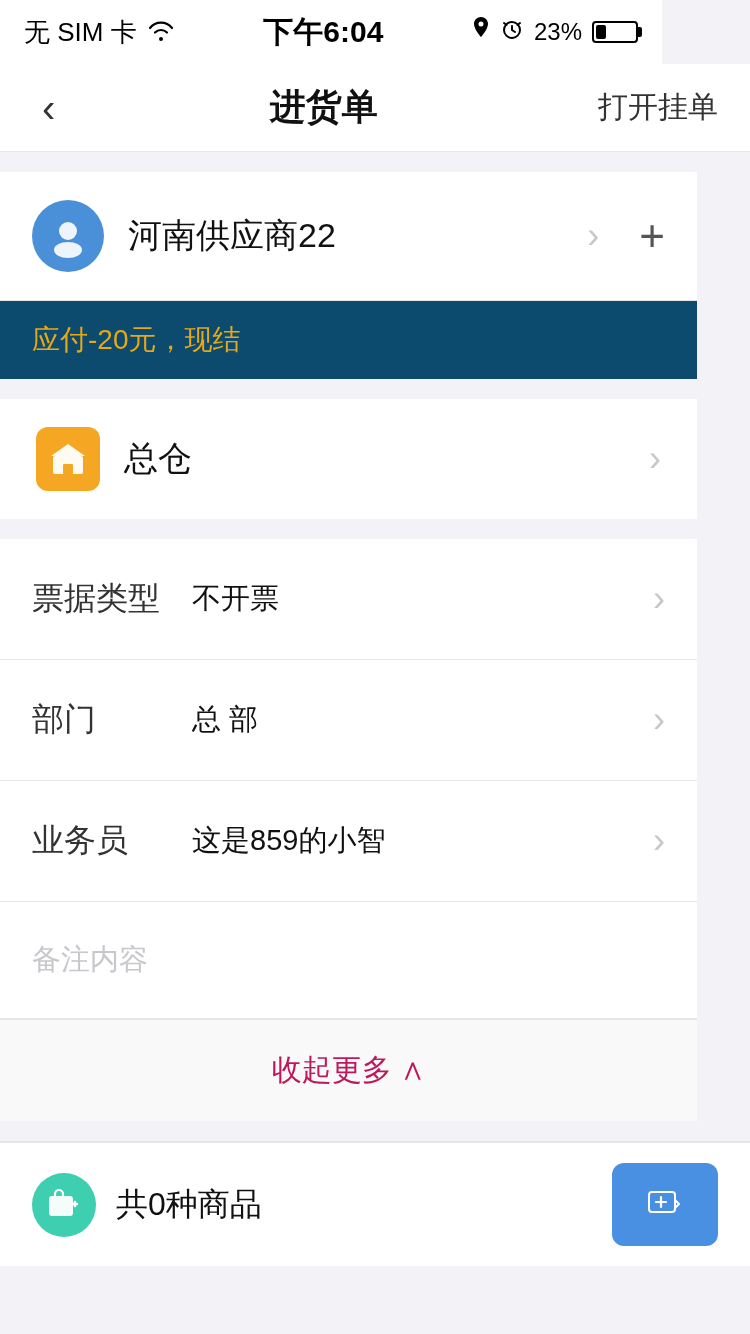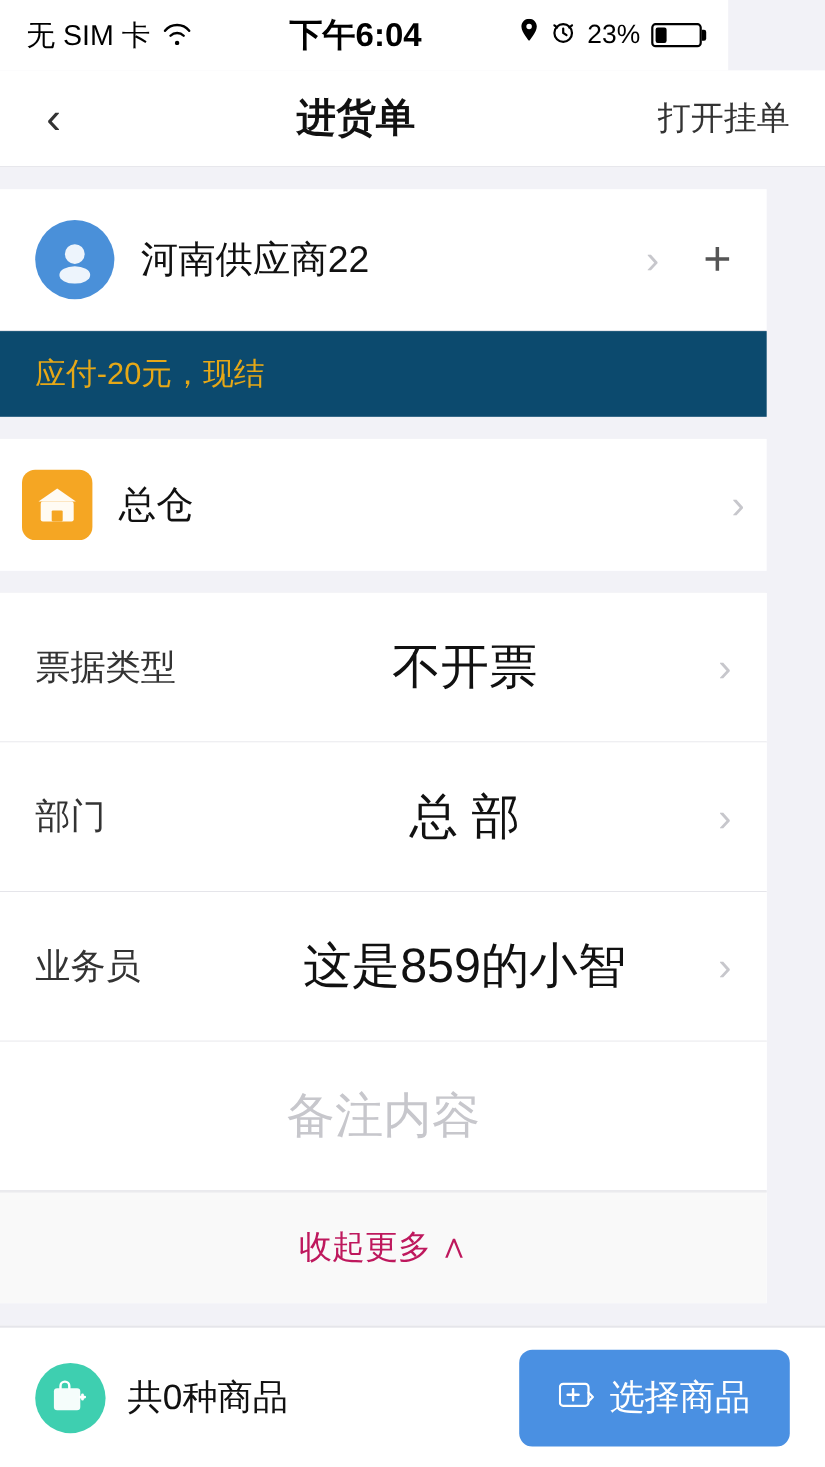--- a/index.html
+++ b/index.html
@@ -133,21 +133,21 @@
       background: #0c4a6e;
       padding: 20px 32px;
       font-size: 28px;
       color: #e6a817;
     }
 
     
     .warehouse-row {
       display: flex;
       align-items: center;
-      padding: 28px 20px;
+      padding: 28px 36px;
     }
     .warehouse-icon {
       width: 64px; height: 64px;
       border-radius: 12px;
       background: #f5a623;
       display: flex; align-items: center; justify-content: center;
       margin-right: 24px;
       flex-shrink: 0;
     }
     .warehouse-icon svg { width: 38px; height: 38px; }
@@ -167,23 +167,22 @@
     }
     .info-row:last-child { border-bottom: none; }
     .info-label {
       font-size: 32px;
       color: #333;
       width: 160px;
       flex-shrink: 0;
     }
     .info-value {
       flex: 1;
-      font-size: 44px;
-      color: #111;
-      text-align: center;
+      font-size: 29px;
+      color: #111;
     }
     .info-value.placeholder {
       color: #c7c7cc;
     }
     .info-chevron {
       color: #c7c7cc;
       font-size: 36px;
     }
 
     
@@ -354,17 +353,16 @@
   </div>
   <span class="products-count">共0种商品</span>
   <button class="select-btn">
     <span class="select-btn-icon">
       <svg width="34" height="28" viewBox="0 0 34 28" fill="none">
         <rect x="1" y="4" width="26" height="20" rx="3" stroke="#fff" stroke-width="2" fill="none"></rect>
         <path d="M8 14h10M13 9v10" stroke="#fff" stroke-width="2.2" stroke-linecap="round"></path>
         <path d="M27 12l4 4-4 4" stroke="#fff" stroke-width="2" stroke-linecap="round" stroke-linejoin="round" fill="none"></path>
       </svg>
     </span>
-    <span>选择商品</span>
   </button>
 </div>
 
 <div class="page-bg-bottom"></div>
 
 </body></html>

